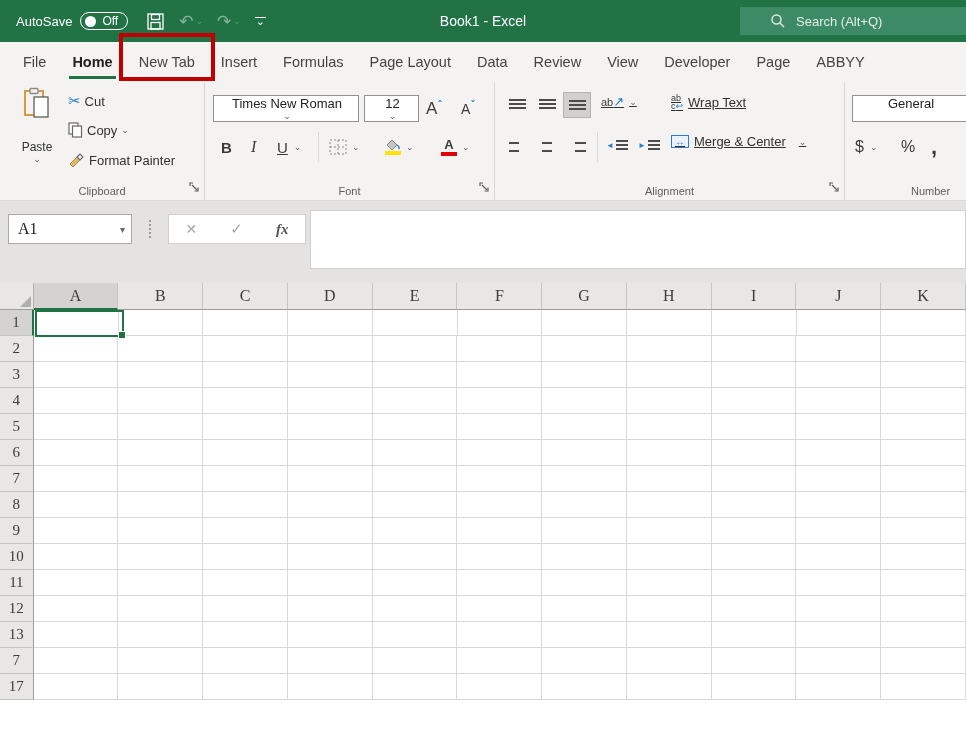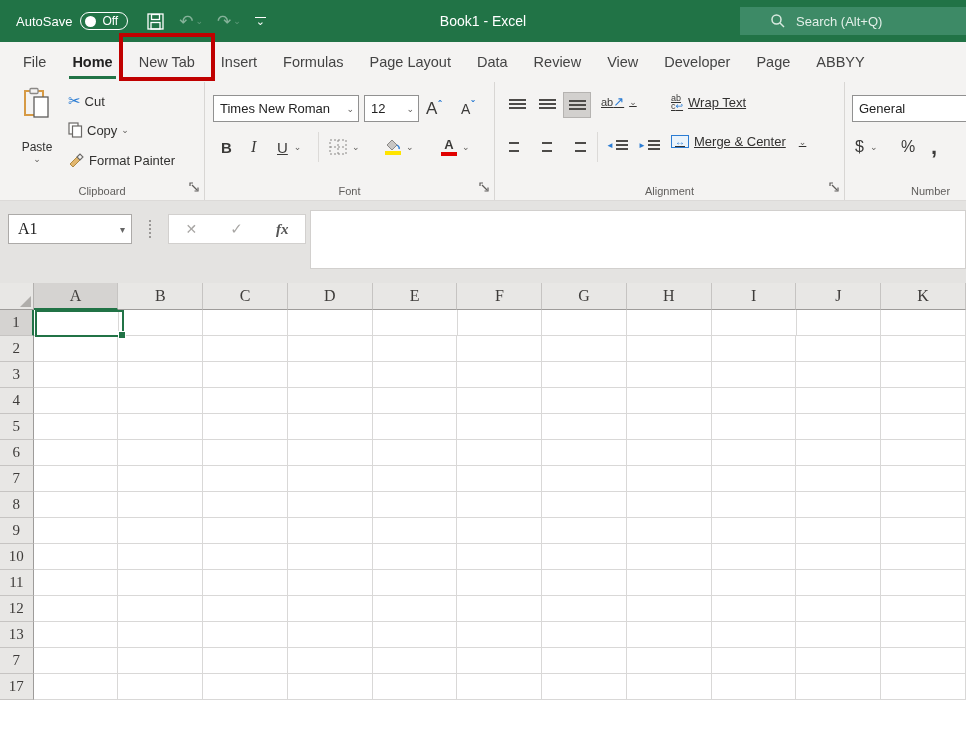--- a/index.html
+++ b/index.html
@@ -40,21 +40,21 @@
   .sep-v { position:absolute; width:0; border-left:1px solid #dcdad8; }
 
   
   .g-clipboard { left:0; width:205px; }
   .paste-btn { position:absolute; left:12px; top:5px; width:50px; height:92px; display:flex; flex-direction:column; align-items:center; cursor:pointer; }
   .paste-btn .plabel { font-size:12px; margin-top:19px; }
   .clip-row { position:absolute; left:68px; }
 
   
   .g-font { left:205px; width:290px; }
-  .combo { position:absolute; background:#fff; border:1px solid #919191; display:flex; align-items:center; justify-content:space-between; padding:0 4px 0 6px; font-size:13px; color:#222; cursor:pointer; }
+  .combo { position:absolute; background:#fff; border:1px solid #919191; display:flex; align-items:center; justify-content:space-between; padding:0 4px 0 6px; font-size:13px; color:#222; cursor:pointer;flex-direction:column; }
   .fmt-btn { position:absolute; top:52px; height:26px; display:flex; align-items:center; cursor:pointer; }
   .b-glyph { font-weight:800; font-size:15px; color:#3b3a39; }
   .i-glyph { font-family:"Liberation Serif", serif; font-style:italic; font-size:16px; color:#3b3a39; }
   .u-glyph { font-size:15px; text-decoration:underline; color:#3b3a39; }
   .size-caret { font-size:10px; color:#2b7cd3; font-weight:700; margin:-10px 0 0 1px; }
   .color-stack { display:flex; flex-direction:column; align-items:center; line-height:10px; }
   .color-stack .bar { width:16px; height:4px; margin-top:1px; }
 
   
   .g-align { left:495px; width:350px; }

